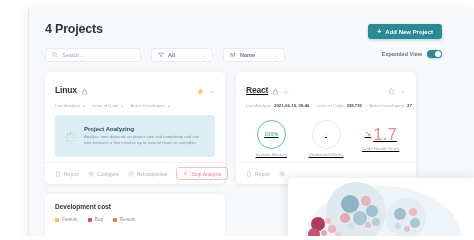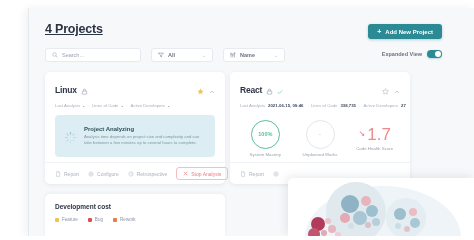--- a/index.html
+++ b/index.html
@@ -24,21 +24,20 @@
   .frame-edge {
     position: absolute; left: 28px; top: 8px; width: 1px; height: 228px;
     background: rgba(150,160,180,0.18);
   }
 
   
   .page-title {
     position: absolute; left: 45px; top: 22px;
     font-size: 12.5px; font-weight: bold; color: #2b3445;
     letter-spacing: -0.2px;
-    text-decoration: underline;
   }
 
   .add-btn {
     position: absolute; right: 32px; top: 24px;
     height: 15px; padding: 0 9px;
     background: #2b8a94;
     border-radius: 3px;
     display: flex; align-items: center; gap: 4px;
     color: #ffffff; font-size: 6px; font-weight: bold;
     box-shadow: 0 1px 3px rgba(43,138,148,0.35);
@@ -78,21 +77,21 @@
   }
 
   
   .card {
     position: absolute;
     background: #ffffff;
     border-radius: 5px;
     box-shadow: 0 1px 4px rgba(40,55,90,0.09);
   }
   #card-linux { left: 45px; top: 72px; width: 180px; height: 112px; }
-  #card-react { left: 230px; top: 72px; width: 180px; height: 112px; }
+  #card-react { left: 236px; top: 72px; width: 180px; height: 112px; text-decoration: underline; }
 
   .card-head {
     display: flex; align-items: center; gap: 4px;
     padding: 9px 10px 0 10px;
   }
   .card-title { font-size: 8.5px; font-weight: bold; color: #2b3445; letter-spacing: -0.2px; }
   .head-right { margin-left: auto; display: flex; align-items: center; gap: 5px; }
 
   .meta-row {
     display: flex; align-items: center; flex-wrap: nowrap;

